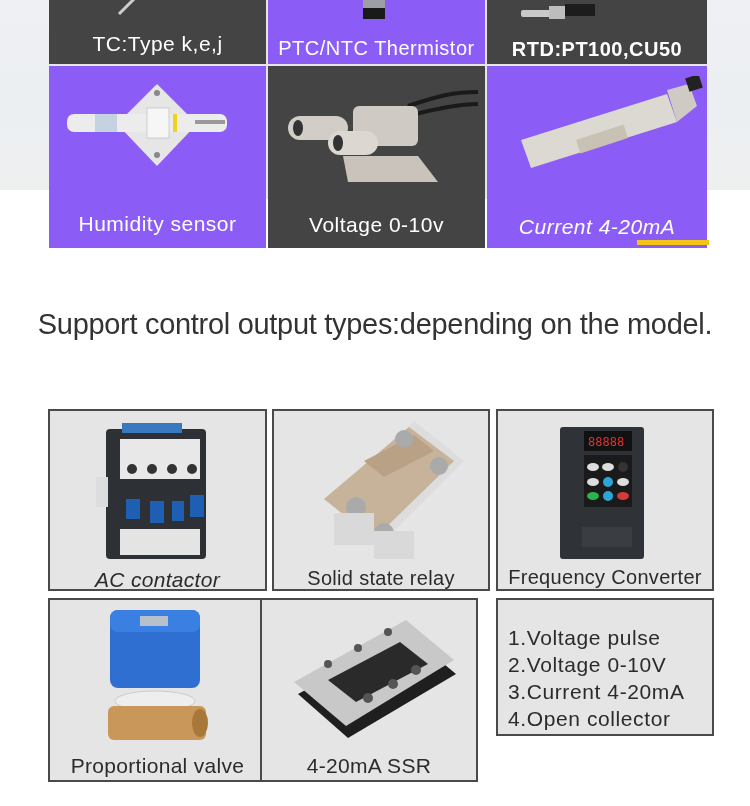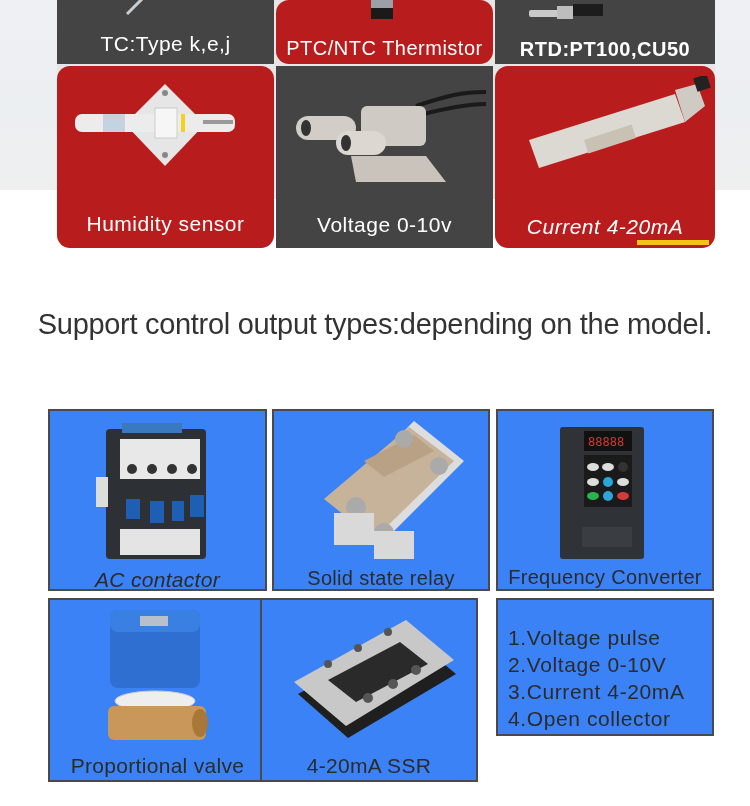--- a/index.html
+++ b/index.html
@@ -2,34 +2,34 @@
 <html><head>
 <meta charset="utf-8">
 <style>
   * { box-sizing: border-box; margin: 0; padding: 0; }
   html, body { width: 750px; height: 806px; background: #ffffff; overflow: hidden; }
   body { position: relative; font-family: "Liberation Sans", sans-serif; }
 
   .top-bg { position: absolute; left: 0; top: 0; width: 750px; height: 190px;
             background: linear-gradient(180deg, #eef0f3 0%, #eceff2 60%, #efefef 100%); }
 
-  .input-grid { position: absolute; left: 57px; top: 0; width: 658px; height: 199px;
+  .input-grid { position: absolute; left: 49px; top: 0; width: 658px; height: 199px;
                 background: #e6e6e6; }
   .in-cell { position: absolute; overflow: hidden; }
   .in-cell .label { position: absolute; left: 0; right: 0; text-align: center; color: #ffffff;
                     font-size: 21px; letter-spacing: 0.5px; white-space: nowrap; }
   .c-dark { background: #444444; }
-  .c-mid { background: #b91c1c; border-radius: 13px; }
+  .c-mid { background: #8b5cf6; }
 
   .underline { position: absolute; left: 637px; top: 240px; width: 72px; height: 5px; background: #f3c316; }
 
   .headline { position: absolute; left: 0; right: 0; top: 308px; text-align: center;
               font-size: 29px; color: #333333; letter-spacing: -0.3px; white-space: nowrap; }
 
-  .out-cell { position: absolute; border: 2px solid #4a4a4a; background: #3b82f6; overflow: hidden; }
+  .out-cell { position: absolute; border: 2px solid #4a4a4a; background: #e5e5e5; overflow: hidden; }
   .out-cell .label { position: absolute; left: 0; right: 0; text-align: center; color: #2b2b2b;
                      font-size: 21px; white-space: nowrap; letter-spacing: 0.3px; }
   .img { position: absolute; }
   .other-list { position: absolute; left: 10px; top: 24px; font-size: 21px; color: #2b2b2b; line-height: 27px;
                 letter-spacing: 0.6px; }
 </style>
 </head>
 <body>
 
 <div class="top-bg"></div>

